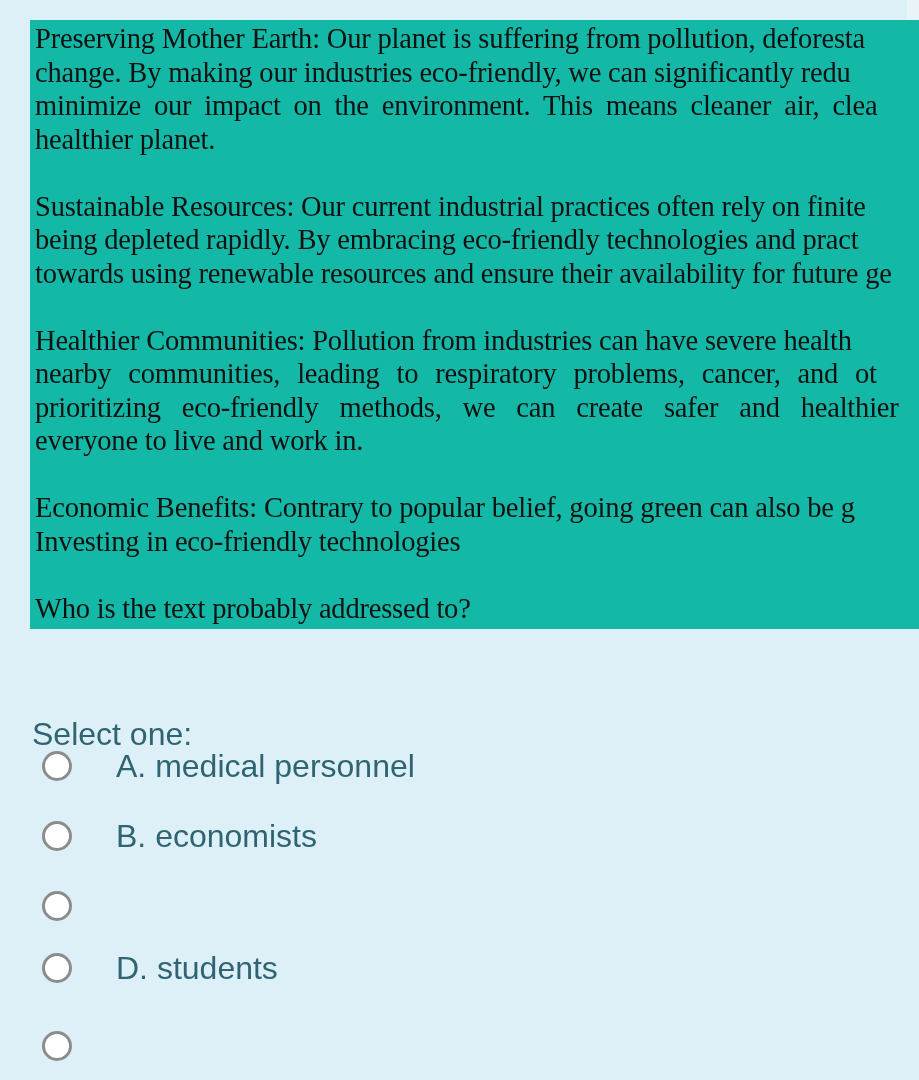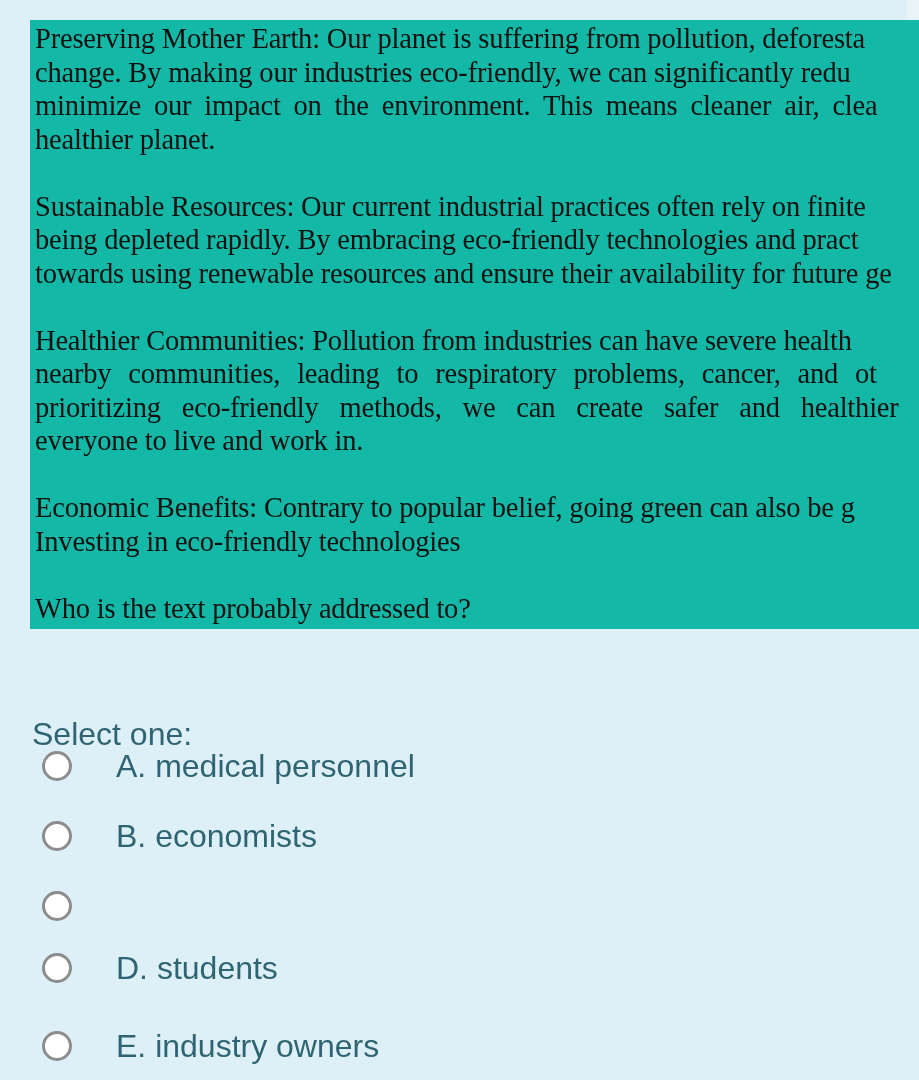--- a/index.html
+++ b/index.html
@@ -144,15 +144,14 @@
   </label>
   <label class="option" style="top:140px;">
     <span class="radio"></span>
   </label>
   <label class="option" style="top:202px;">
     <span class="radio"></span>
     <span class="option-text">D. students</span>
   </label>
   <label class="option" style="top:280px;">
     <span class="radio"></span>
-    <span class="option-text">E. industry owners</span>
   </label>
 </div>
 
 </body></html>

